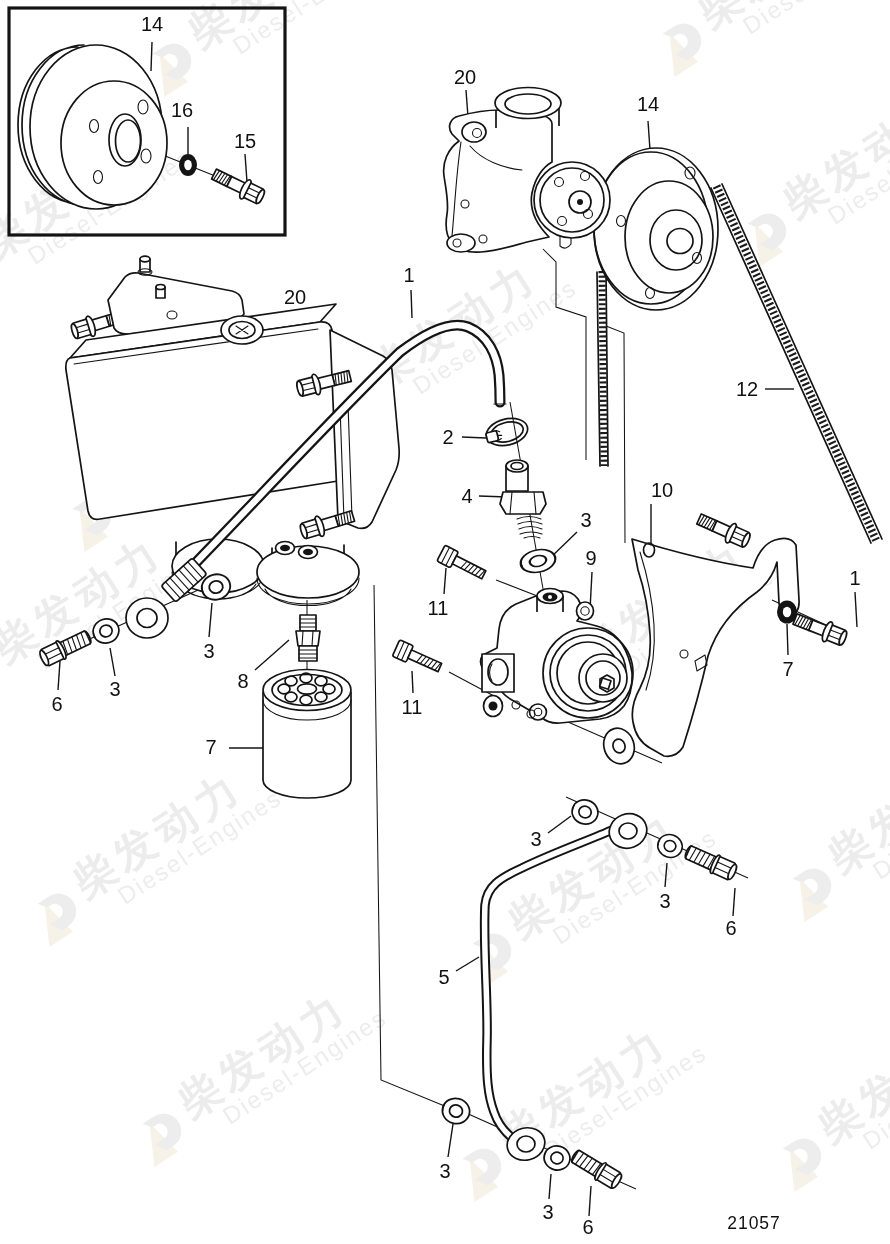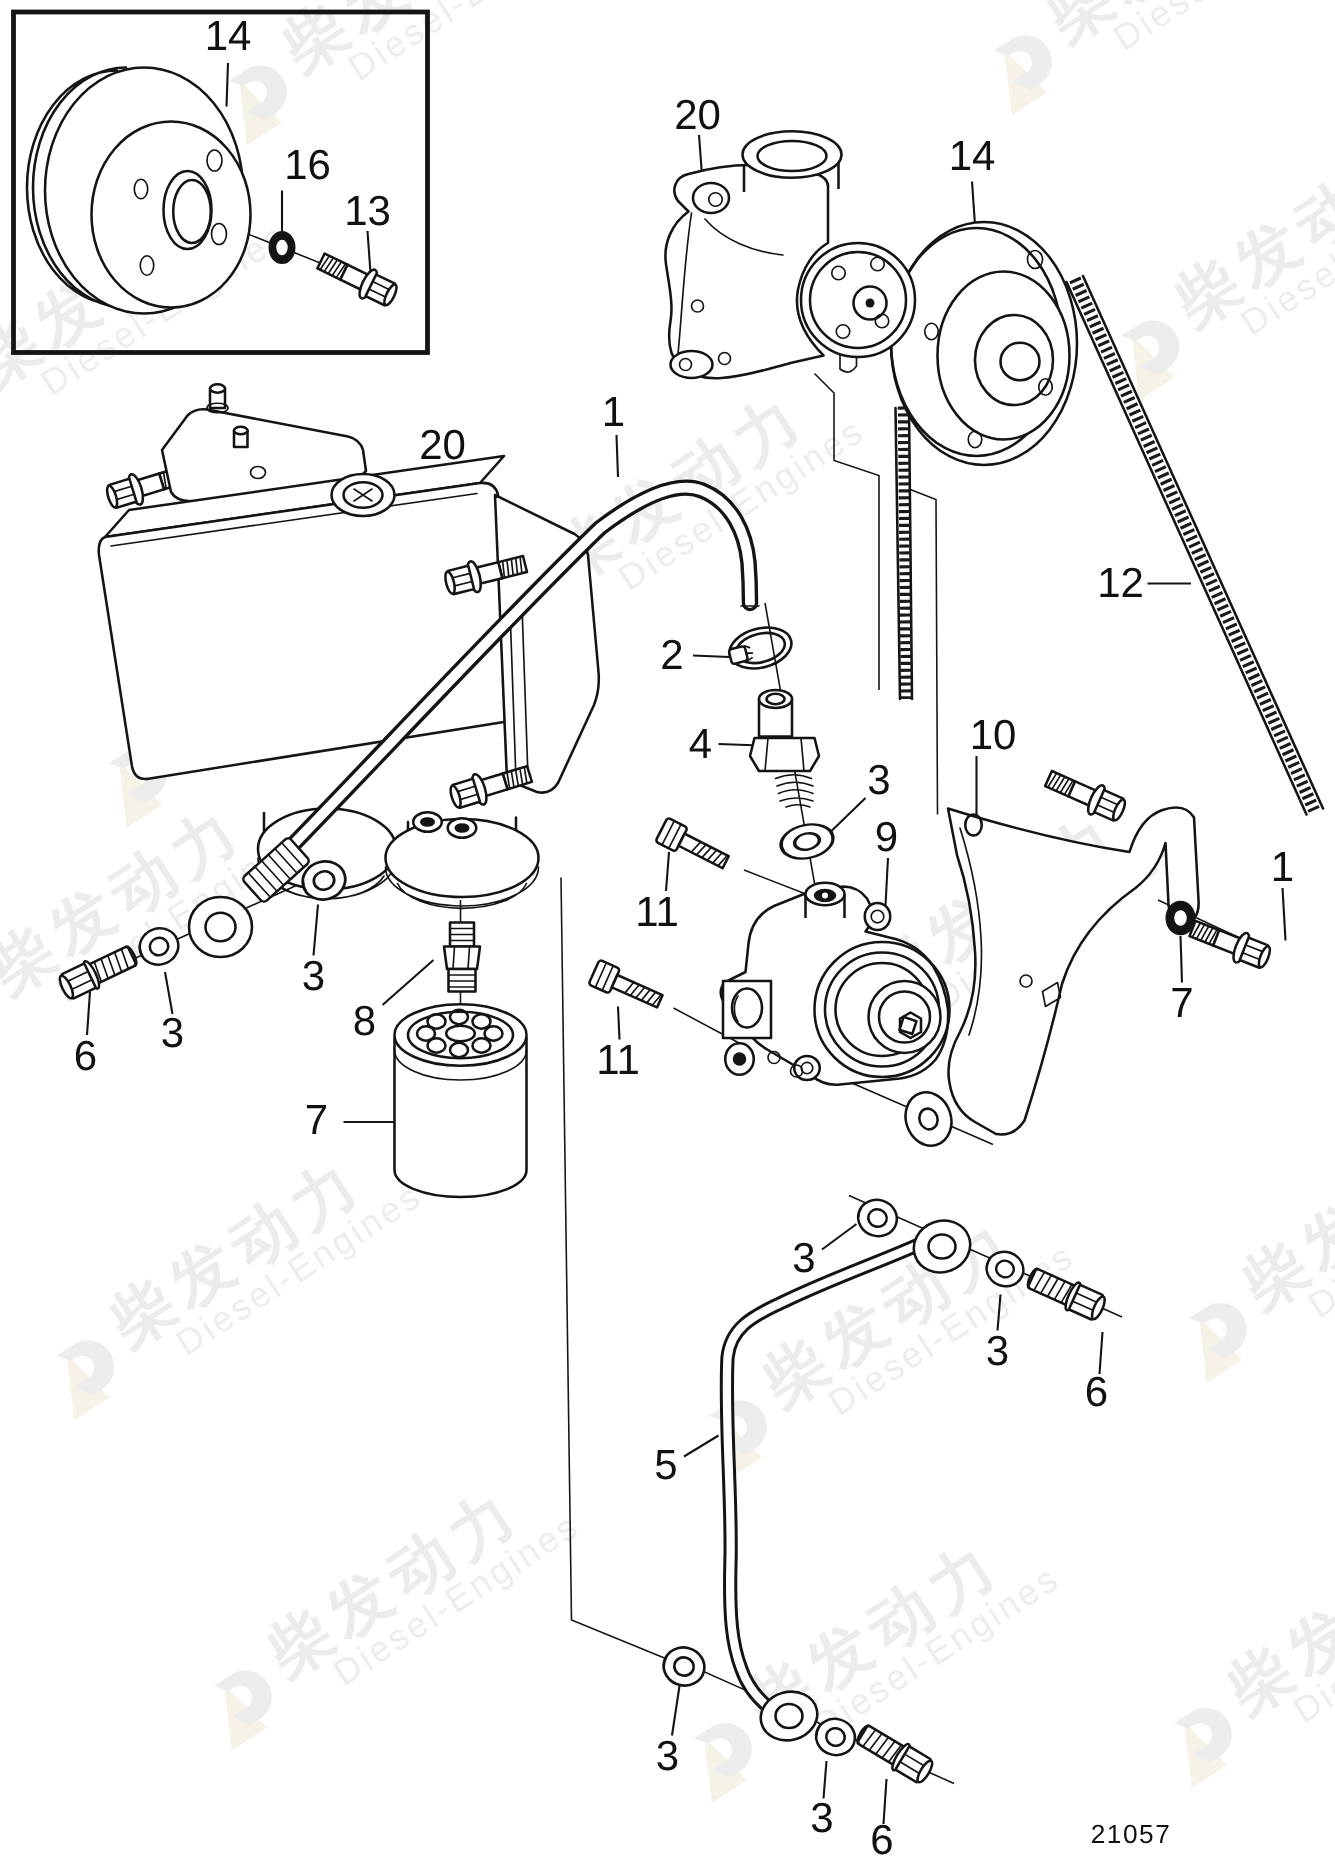--- a/index.html
+++ b/index.html
@@ -13,21 +13,21 @@
   .wm-en{font-size:24px;color:#ededed;letter-spacing:2px;margin-left:30px;margin-top:-2px}
   
   #art{position:absolute;left:0;top:0;z-index:1}
   .s{fill:none;stroke:#141414;stroke-width:1.7;stroke-linecap:round;stroke-linejoin:round}
   .w{fill:#ffffff;stroke:#141414;stroke-width:1.7;stroke-linejoin:round}
   .t{stroke-width:1.1}
   .d{fill:#141414;stroke:none}
   .lead{fill:none;stroke:#141414;stroke-width:1.4}
   .axis{fill:none;stroke:#141414;stroke-width:1.05}
   
-  .callout{position:absolute;transform:translate(-50%,-50%);font-size:28px;color:#111;z-index:2;
+  .callout{position:absolute;transform:translate(-50%,-50%);font-size:20px;color:#111;z-index:2;
            font-family:"Liberation Sans",sans-serif}
   .drawing-number{position:absolute;transform:translate(-50%,-50%);font-size:17.5px;color:#111;
                   letter-spacing:1px;z-index:2}
 </style>
 </head>
 <body>
 
 <div class="stage">
 
   <div>
@@ -481,22 +481,22 @@
         <ellipse cx="188" cy="165" rx="3.8" ry="5.2" fill="#fff"></ellipse>
       </g>
       <g transform="translate(214,174) rotate(26)">
           <use href="#hexbolt"></use>
         </g>
     </g>
   </svg>
 
   <div>
     <div class="callout" style="left:152px;top:24px">14</div>
-    <div class="callout" style="left:205px;top:110px">16</div>
-    <div class="callout" style="left:245px;top:141px">13</div>
+    <div class="callout" style="left:182px;top:110px">16</div>
+    <div class="callout" style="left:245px;top:141px">15</div>
     <div class="callout" style="left:465px;top:77px">20</div>
     <div class="callout" style="left:648px;top:104px">14</div>
     <div class="callout" style="left:409px;top:275px">1</div>
     <div class="callout" style="left:295px;top:297px">20</div>
     <div class="callout" style="left:747px;top:389px">12</div>
     <div class="callout" style="left:448px;top:437px">2</div>
     <div class="callout" style="left:467px;top:496px">4</div>
     <div class="callout" style="left:586px;top:520px">3</div>
     <div class="callout" style="left:591px;top:558px">9</div>
     <div class="callout" style="left:662px;top:490px">10</div>

